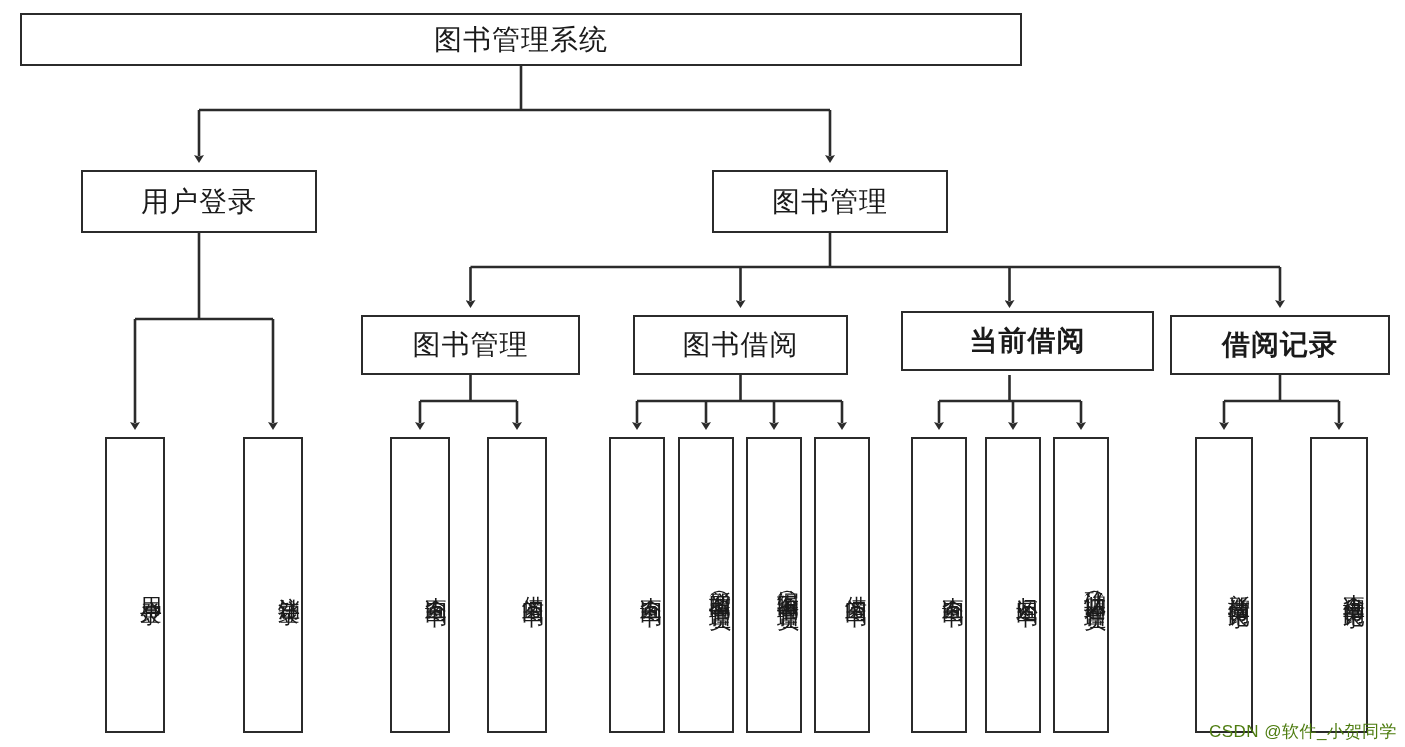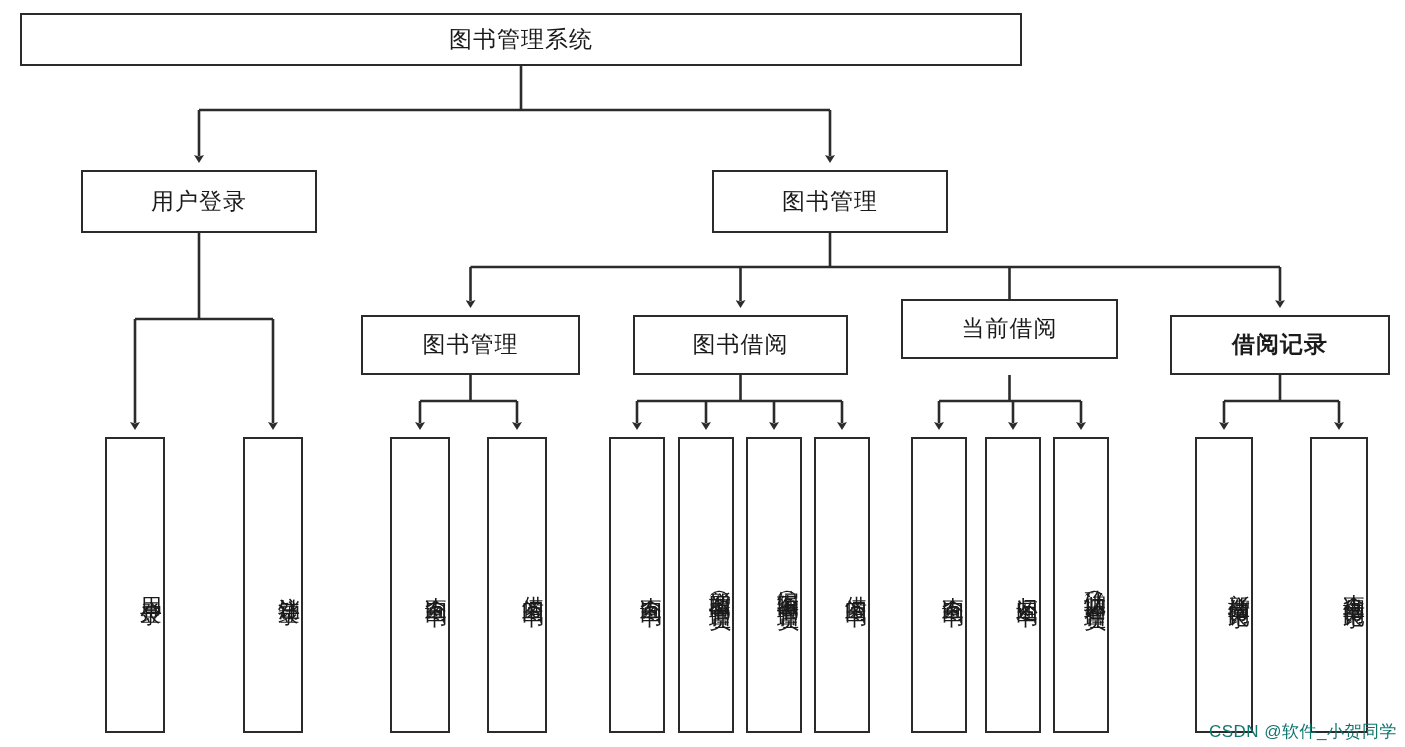--- a/index.html
+++ b/index.html
@@ -29,21 +29,21 @@
     position: absolute;
     box-sizing: border-box;
     background: #ffffff;
     border: 2px solid #2b2b2b;
     display: flex;
     align-items: center;
     justify-content: center;
     color: #1a1a1a;
   }
   .node.horiz {
-    font-size: 23px;
+    font-size: 28px;
     letter-spacing: 1px;
     line-height: 1.2;
   }
   .node.vert {
     writing-mode: vertical-rl;
     text-orientation: upright;
     font-size: 22px;
     letter-spacing: 3px;
     line-height: 1.1;
     padding: 6px 0;
@@ -51,21 +51,21 @@
     justify-content: center;
   }
   .node.vert > span {
     display: block;
   }
   #watermark {
     position: absolute;
     right: 8px;
     bottom: 4px;
     font-size: 17px;
-    color: #0f766e;
+    color: #4d7c0f;
     white-space: nowrap;
     letter-spacing: 0.5px;
   }
 </style>
 </head>
 <body>
 
 <div id="canvas">
 
   <svg id="edges" viewBox="0 0 1405 747" xmlns="http://www.w3.org/2000/svg">
@@ -124,21 +124,21 @@
   </div>
 
   <div class="node horiz" style="left: 361px; top: 315px; width: 219px; height: 60px;">
     <span>图书管理</span>
   </div>
 
   <div class="node horiz" style="left: 633px; top: 315px; width: 215px; height: 60px; align-items: center;">
     <span>图书借阅</span>
   </div>
 
-  <div class="node horiz" style="left: 901px; top: 299px; width: 217px; height: 60px;">
+  <div class="node horiz" style="left: 901px; top: 311px; width: 253px; height: 60px; font-weight: bold;">
     <span>当前借阅</span>
   </div>
 
   <div class="node horiz" style="left: 1170px; top: 315px; width: 220px; height: 60px; font-weight: bold;">
     <span>借阅记录</span>
   </div>
 
   <div class="node vert" style="left: 105px; top: 437px; width: 60px; height: 296px;">
     <span>用户登录</span>
   </div>

